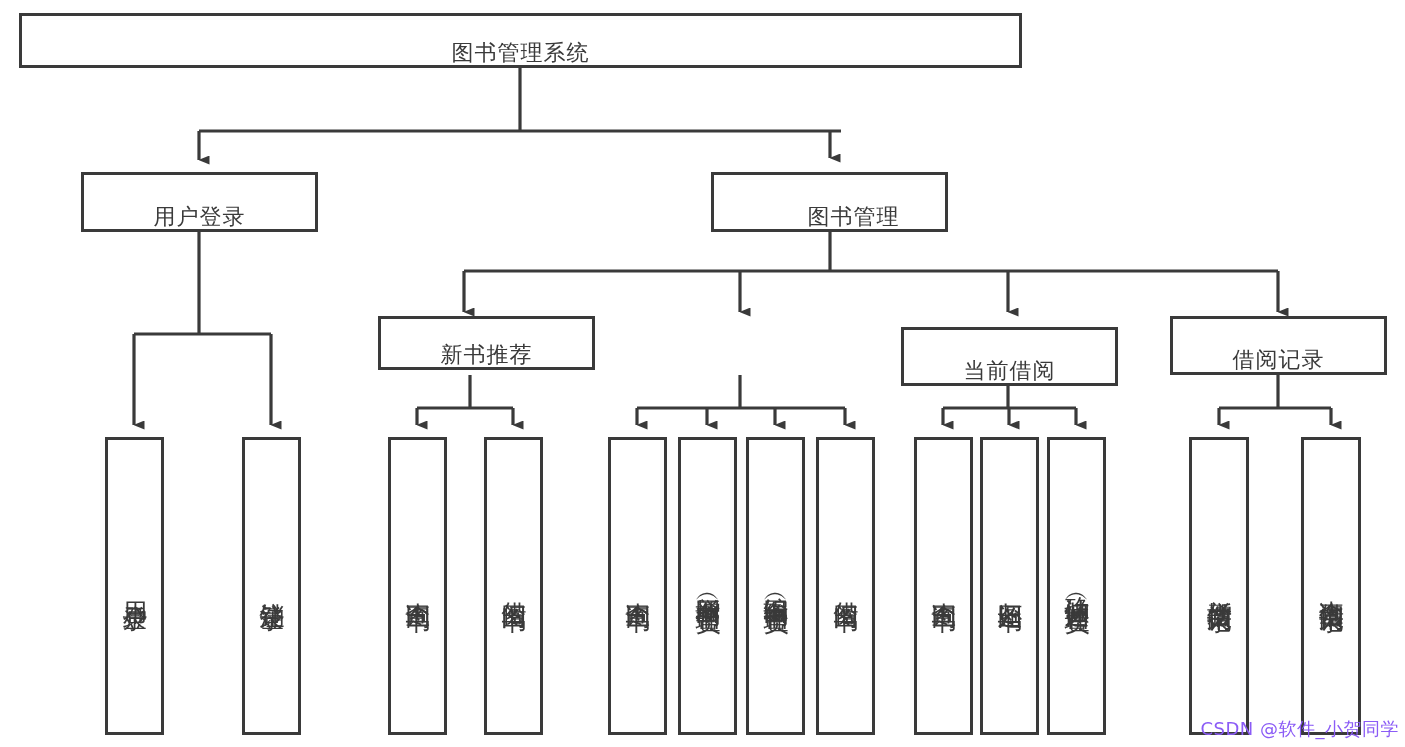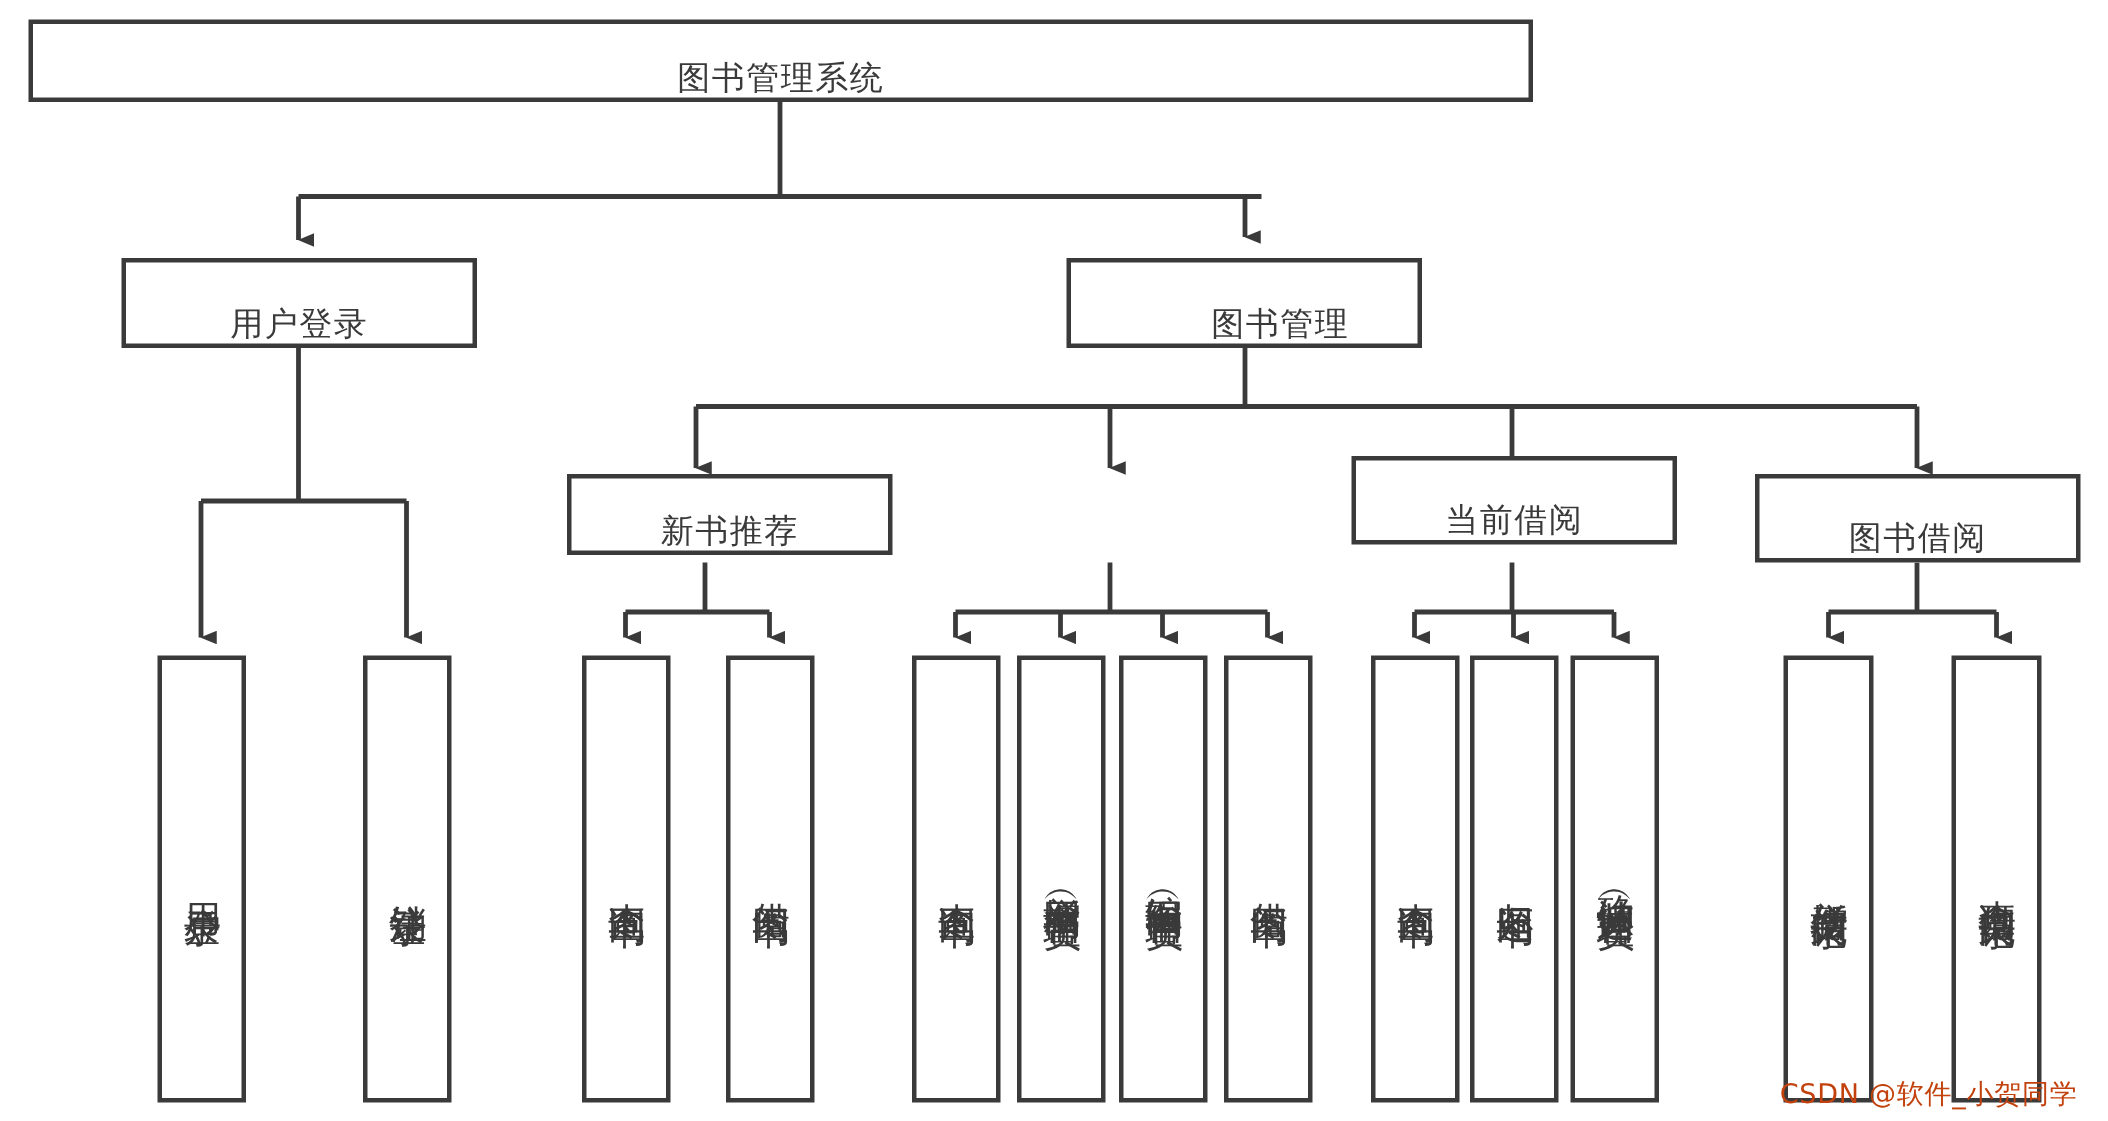--- a/index.html
+++ b/index.html
@@ -6,21 +6,21 @@
   html,body{margin:0;padding:0;background:#ffffff;}
   body{font-family:"DejaVu Sans","Liberation Sans",sans-serif;}
   #canvas{position:relative;width:1405px;height:747px;background:#ffffff;overflow:hidden;}
   .node{position:absolute;box-sizing:border-box;background:#ffffff;border:3px solid #3a3a3a;
         display:flex;align-items:flex-end;justify-content:center;color:#3a3a3a;}
   .node.h{font-size:22px;letter-spacing:1px;line-height:1.1;white-space:nowrap;}
   .node.v{align-items:center;justify-content:center;}
   .vtext{writing-mode:vertical-rl;text-orientation:upright;font-size:25px;line-height:1.12;
          letter-spacing:2px;text-align:center;color:#3a3a3a;}
   #wires{position:absolute;left:0;top:0;width:1405px;height:747px;pointer-events:none;}
-  .watermark{position:absolute;right:20px;bottom:6px;font-size:18px;color:#c2410c;
+  .watermark{position:absolute;right:6px;bottom:6px;font-size:18px;color:#8b5cf6;
              white-space:nowrap;letter-spacing:0.5px;}
 </style>
 </head>
 <body>
 
 <div id="canvas">
 
   <svg id="wires" viewBox="0 0 1405 747" xmlns="http://www.w3.org/2000/svg">
     <defs>
       <marker id="arw" markerWidth="9" markerHeight="11" refX="4.5" refY="10.5" orient="auto" markerUnits="userSpaceOnUse">
@@ -78,25 +78,25 @@
   <div class="node h" style="left:81px;top:172px;width:237px;height:60px;">
     <span>用户登录</span>
   </div>
   <div class="node h" style="left:711px;top:172px;width:237px;height:60px;padding-left:48px;">
     <span>图书管理</span>
   </div>
 
   <div class="node h" style="left:378px;top:316px;width:217px;height:54px;">
     <span>新书推荐</span>
   </div>
-  <div class="node h" style="left:901px;top:304px;width:217px;height:59px;">
+  <div class="node h" style="left:901px;top:327px;width:217px;height:59px;">
     <span>当前借阅</span>
   </div>
   <div class="node h" style="left:1170px;top:316px;width:217px;height:59px;">
-    <span>图书借阅</span>
+    <span>借阅记录</span>
   </div>
 
   <div class="node v" style="left:105px;top:437px;width:59px;height:298px;">
     <span class="vtext">用户登录</span>
   </div>
   <div class="node v" style="left:242px;top:437px;width:59px;height:298px;">
     <span class="vtext">注销登录</span>
   </div>
 
   <div class="node v" style="left:388px;top:437px;width:59px;height:298px;">

